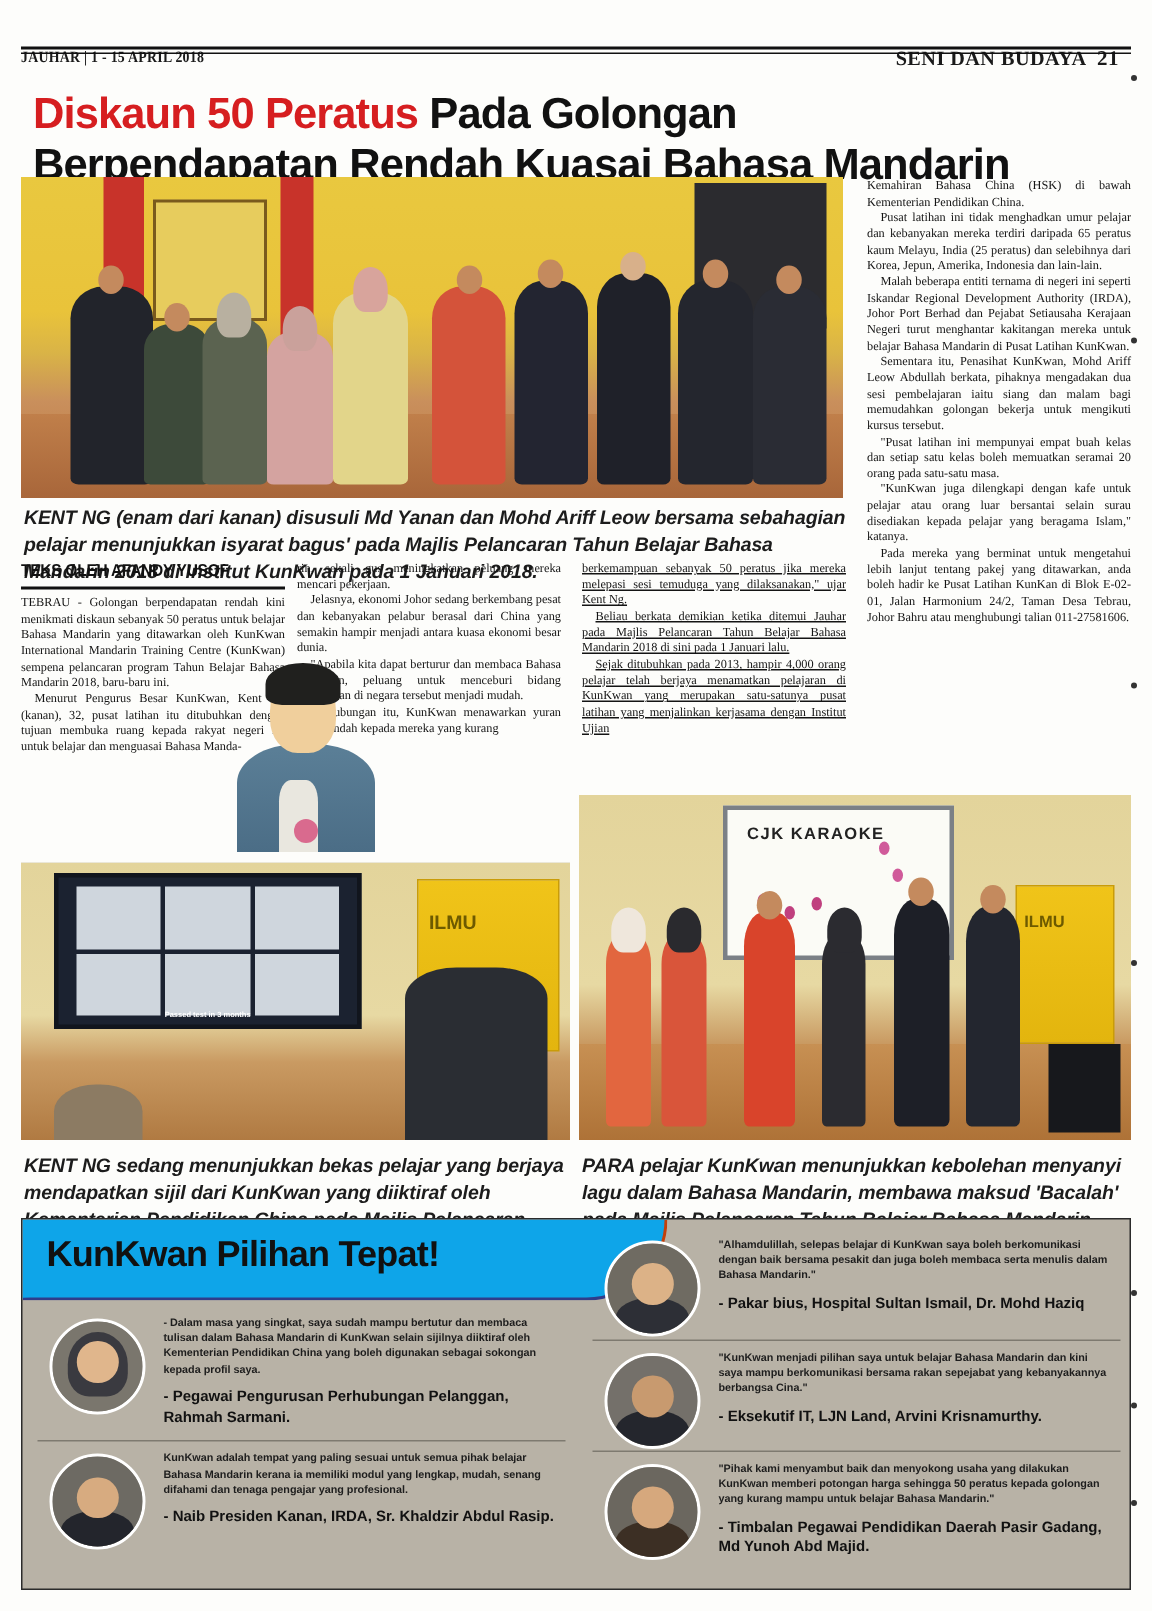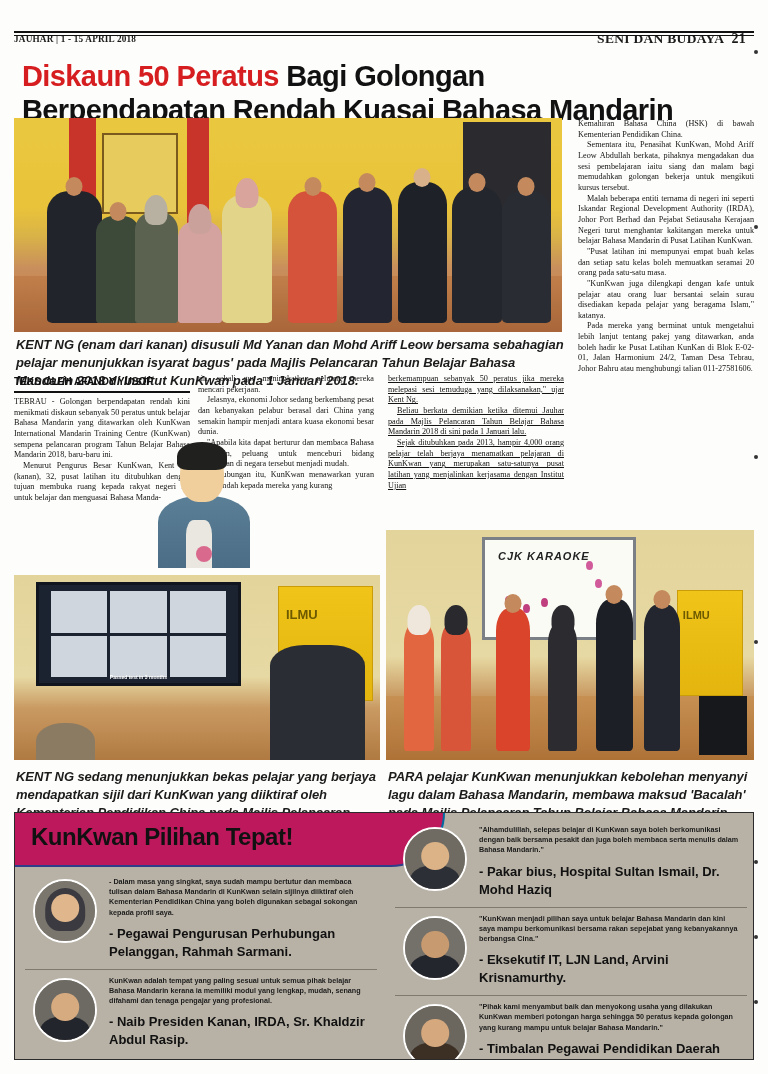--- a/index.html
+++ b/index.html
@@ -121,21 +121,21 @@
     background:linear-gradient(180deg,#f0c419,#e3b50e);
     border:1px solid #c99c08;
   }
   .banner-y .bt { position:absolute; left:8%; top:18%; font-family:"Liberation Sans",sans-serif; font-weight:bold; font-size:13px; color:#6d5a00; }
   .speaker-person {
     position:absolute; right:4%; bottom:0; width:26%; height:62%;
     background:#2a2d33; border-radius:36% 36% 0 0 / 18% 18% 0 0;
   }
   .whiteboard {
     position:absolute; left:26%; top:3%; width:42%; height:45%;
-    background:#fbfbf6; border:3px solid #7b8086;font-style:italic;
+    background:#fbfbf6; border:3px solid #7b8086;
   }
   .wb-title {
     position:absolute; left:9%; top:10%;
     font-family:"Liberation Sans",sans-serif; font-weight:bold;
     font-size:11px; letter-spacing:1px; color:#222;
   }
   .note { position:absolute; width:7px; height:9px; background:#d05a9a; border-radius:50%; }
 
   
   .caption {
@@ -215,23 +215,23 @@
 
   
   .testi {
     position: absolute; left: 14px; top: 812px; width: 740px; height: 248px;
     background: #b8b2a6;
     border: 1.5px solid #2b2b2b;
     overflow: hidden;
   }
   .testi-yellow {
     position: absolute; left: 0; top: 0; width: 430px; height: 54px;
-    background: #be185d;
+    background: #0ea5e9;
     border-bottom: 2px solid #2f3d8a;
-    border-right: 2px solid #0369a1;
+    border-right: 2px solid #c2410c;
     border-radius: 0 0 120px 0;
   }
   .testi-title {
     position: absolute; left: 16px; top: 10px;
     font-family: "Liberation Sans", sans-serif;
     font-weight: bold; font-size: 24px;
     color: #111; letter-spacing: -0.5px;
   }
   .t-col { position: absolute; top: 58px; width: 352px; }
   .t-col.left  { left: 10px; }
@@ -253,21 +253,21 @@
   .av-hijab { position:absolute; left:50%; top:12%; transform:translateX(-50%); width:66%; height:72%; border-radius:50% 50% 36% 36%; }
 
   .t-quote {
     font-family: "Liberation Sans", sans-serif;
     font-size: 7.2px; line-height: 1.42;
     color: #1d1d1d; font-weight: 600;
     margin: 0 0 7px 0;
   }
   .t-author {
     font-family: "Liberation Sans", sans-serif;
-    font-size: 13px; line-height: 1.38;
+    font-size: 10px; line-height: 1.38;
     color: #111; font-weight: bold;
     margin: 0;
   }
 
   .edge-marks i {
     position:absolute; width:4px; height:4px; background:#333; border-radius:50%;
   }
 </style>
 </head>
 <body>
@@ -277,21 +277,21 @@
   <div class="masthead">
     <div class="masthead-left">JAUHAR | 1 - 15 APRIL 2018</div>
     <div class="masthead-right">
       <span>SENI DAN BUDAYA</span><span class="pageno">21</span>
     </div>
   </div>
   <div class="rule-double"></div>
 
   <h1 class="headline">
     <span class="l1">
-      <span class="red">Diskaun 50 Peratus</span><span> Bagi Golongan</span>
+      <span class="red">Diskaun 50 Peratus</span><span> Pada Golongan</span>
     </span>
     <span class="l2">Berpendapatan Rendah Kuasai Bahasa Mandarin</span>
   </h1>
 
   <div class="photo photo-top">
     <div class="scene-group">
       <div class="wall-red-l"></div>
       <div class="wall-red-r"></div>
       <div class="wall-panel"></div>
       <div class="tv-dark"></div>
@@ -355,22 +355,23 @@
   </div>
 
   <div class="col col3">
     <p class="first">berkemampuan sebanyak 50 peratus jika mereka melepasi sesi temuduga yang dilaksanakan," ujar Kent Ng.</p>
     <p>Beliau berkata demikian ketika ditemui Jauhar pada Majlis Pelancaran Tahun Belajar Bahasa Mandarin 2018 di sini pada 1 Januari lalu.</p>
     <p>Sejak ditubuhkan pada 2013, hampir 4,000 orang pelajar telah berjaya menamatkan pelajaran di KunKwan yang merupakan satu-satunya pusat latihan yang menjalinkan kerjasama dengan Institut Ujian</p>
   </div>
 
   <div class="col col4">
     <p class="first">Kemahiran Bahasa China (HSK) di bawah Kementerian Pendidikan China.</p>
+    <p>Pusat latihan ini tidak menghadkan umur pelajar dan kebanyakan mereka terdiri daripada 65 peratus kaum Melayu, India (25 peratus) dan selebihnya dari Korea, Jepun, Amerika, Indonesia dan lain-lain.</p>
+    <p>Malah beberapa entiti ternama di negeri ini seperti Iskandar Regional Development Authority (IRDA), Johor Port Berhad dan Pejabat Setiausaha Kerajaan Negeri turut menghantar kakitangan mereka untuk belajar Bahasa Mandarin di Pusat Latihan KunKwan.</p>
     <p>Sementara itu, Penasihat KunKwan, Mohd Ariff Leow Abdullah berkata, pihaknya mengadakan dua sesi pembelajaran iaitu siang dan malam bagi memudahkan golongan bekerja untuk mengikuti kursus tersebut.</p>
-    <p>Malah beberapa entiti ternama di negeri ini seperti Iskandar Regional Development Authority (IRDA), Johor Port Berhad dan Pejabat Setiausaha Kerajaan Negeri turut menghantar kakitangan mereka untuk belajar Bahasa Mandarin di Pusat Latihan KunKwan.</p>
     <p>"Pusat latihan ini mempunyai empat buah kelas dan setiap satu kelas boleh memuatkan seramai 20 orang pada satu-satu masa.</p>
     <p>"KunKwan juga dilengkapi dengan kafe untuk pelajar atau orang luar bersantai selain surau disediakan kepada pelajar yang beragama Islam," katanya.</p>
     <p>Pada mereka yang berminat untuk mengetahui lebih lanjut tentang pakej yang ditawarkan, anda boleh hadir ke Pusat Latihan KunKan di Blok E-02-01, Jalan Harmonium 24/2, Taman Desa Tebrau, Johor Bahru atau menghubungi talian 011-27581606.</p>
   </div>
 
   <div class="photo photo-mid-left">
     <div class="room-wall"></div>
     <div class="screen">
       <div class="screen-grid">
           <i></i>

